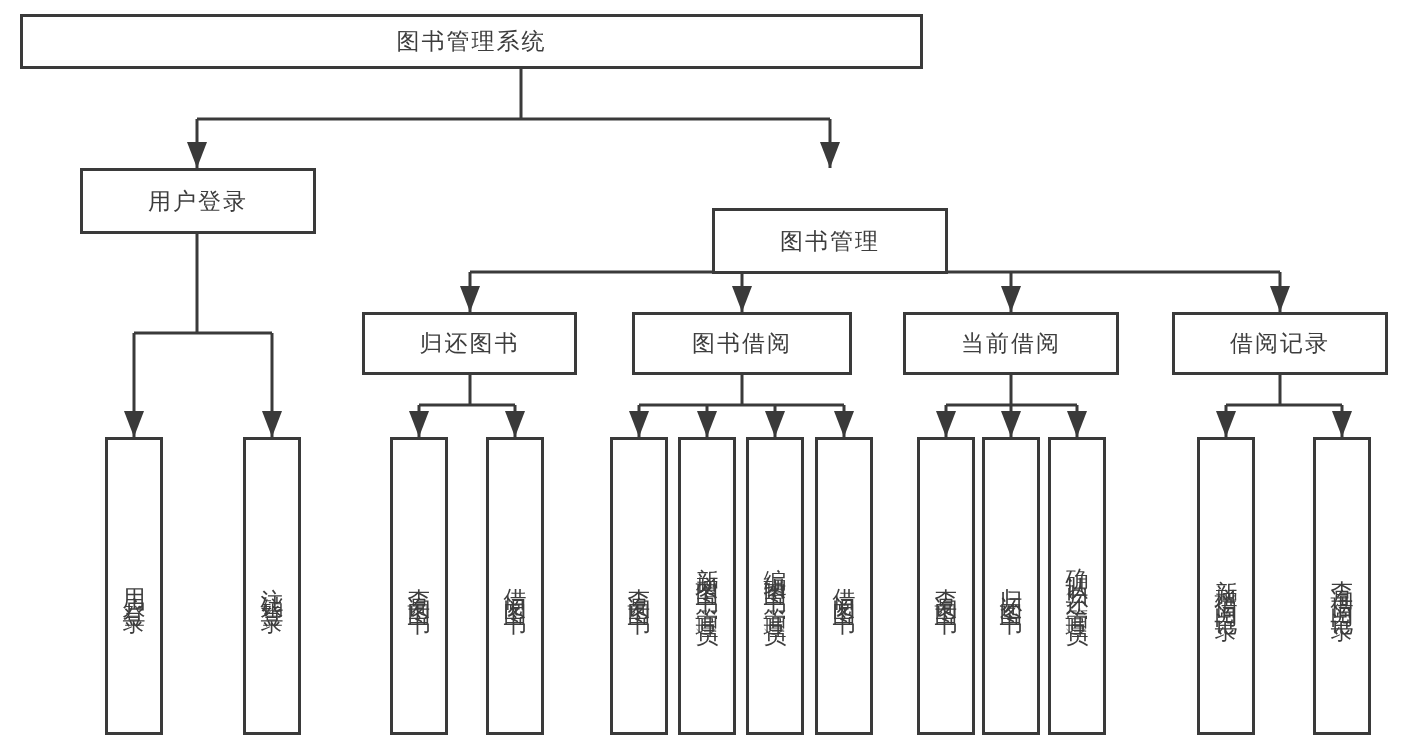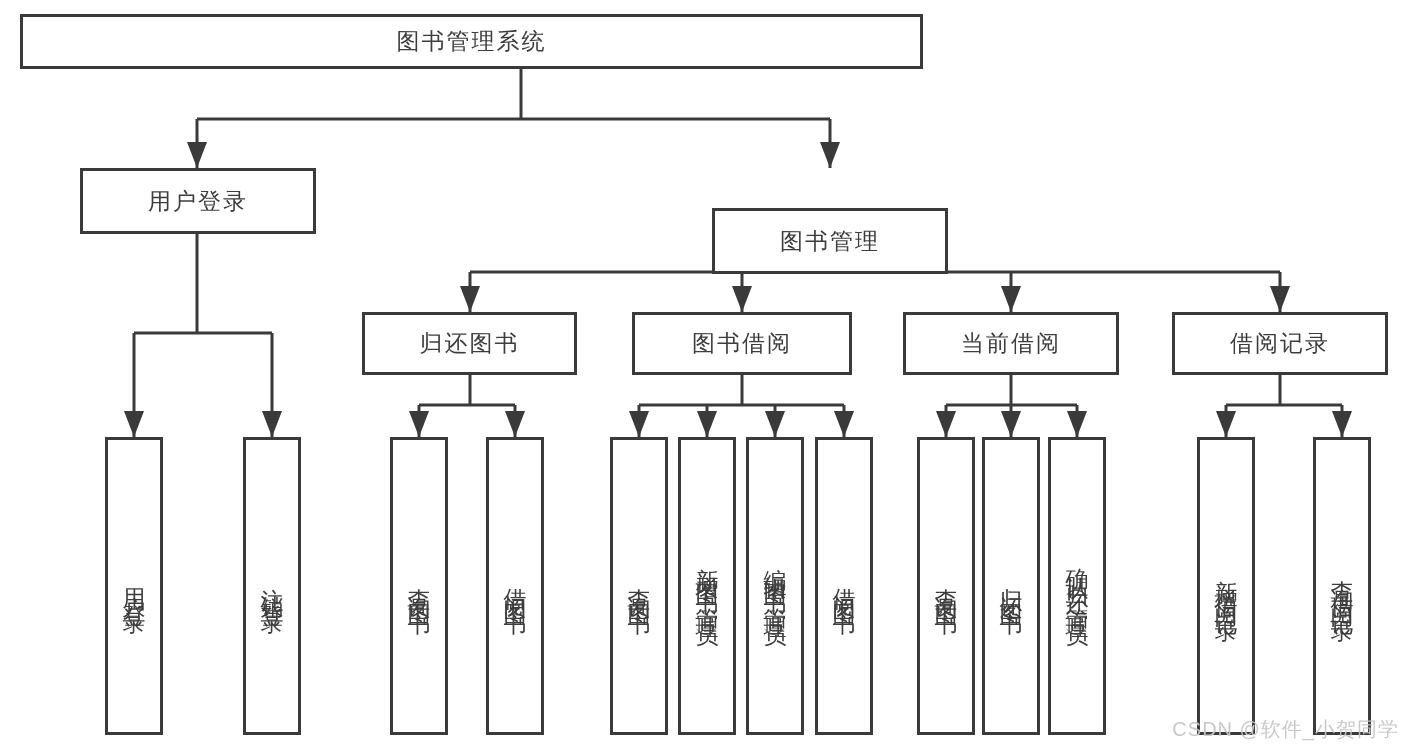--- a/index.html
+++ b/index.html
@@ -134,15 +134,14 @@
   <div class="node vbox" style="left:746px;">编辑图书（管理员）</div>
   <div class="node vbox" style="left:815px;">借阅图书</div>
 
   <div class="node vbox" style="left:917px;">查询图书</div>
   <div class="node vbox" style="left:982px;">归还图书</div>
   <div class="node vbox" style="left:1048px;">确认归还（管理员）</div>
 
   <div class="node vbox" style="left:1197px;">新增借阅记录</div>
   <div class="node vbox" style="left:1313px;">查询借阅记录</div>
 
-  <div class="watermark">CSDN @软件_小贺同学</div>
 
 </div>
 
 </body></html>

